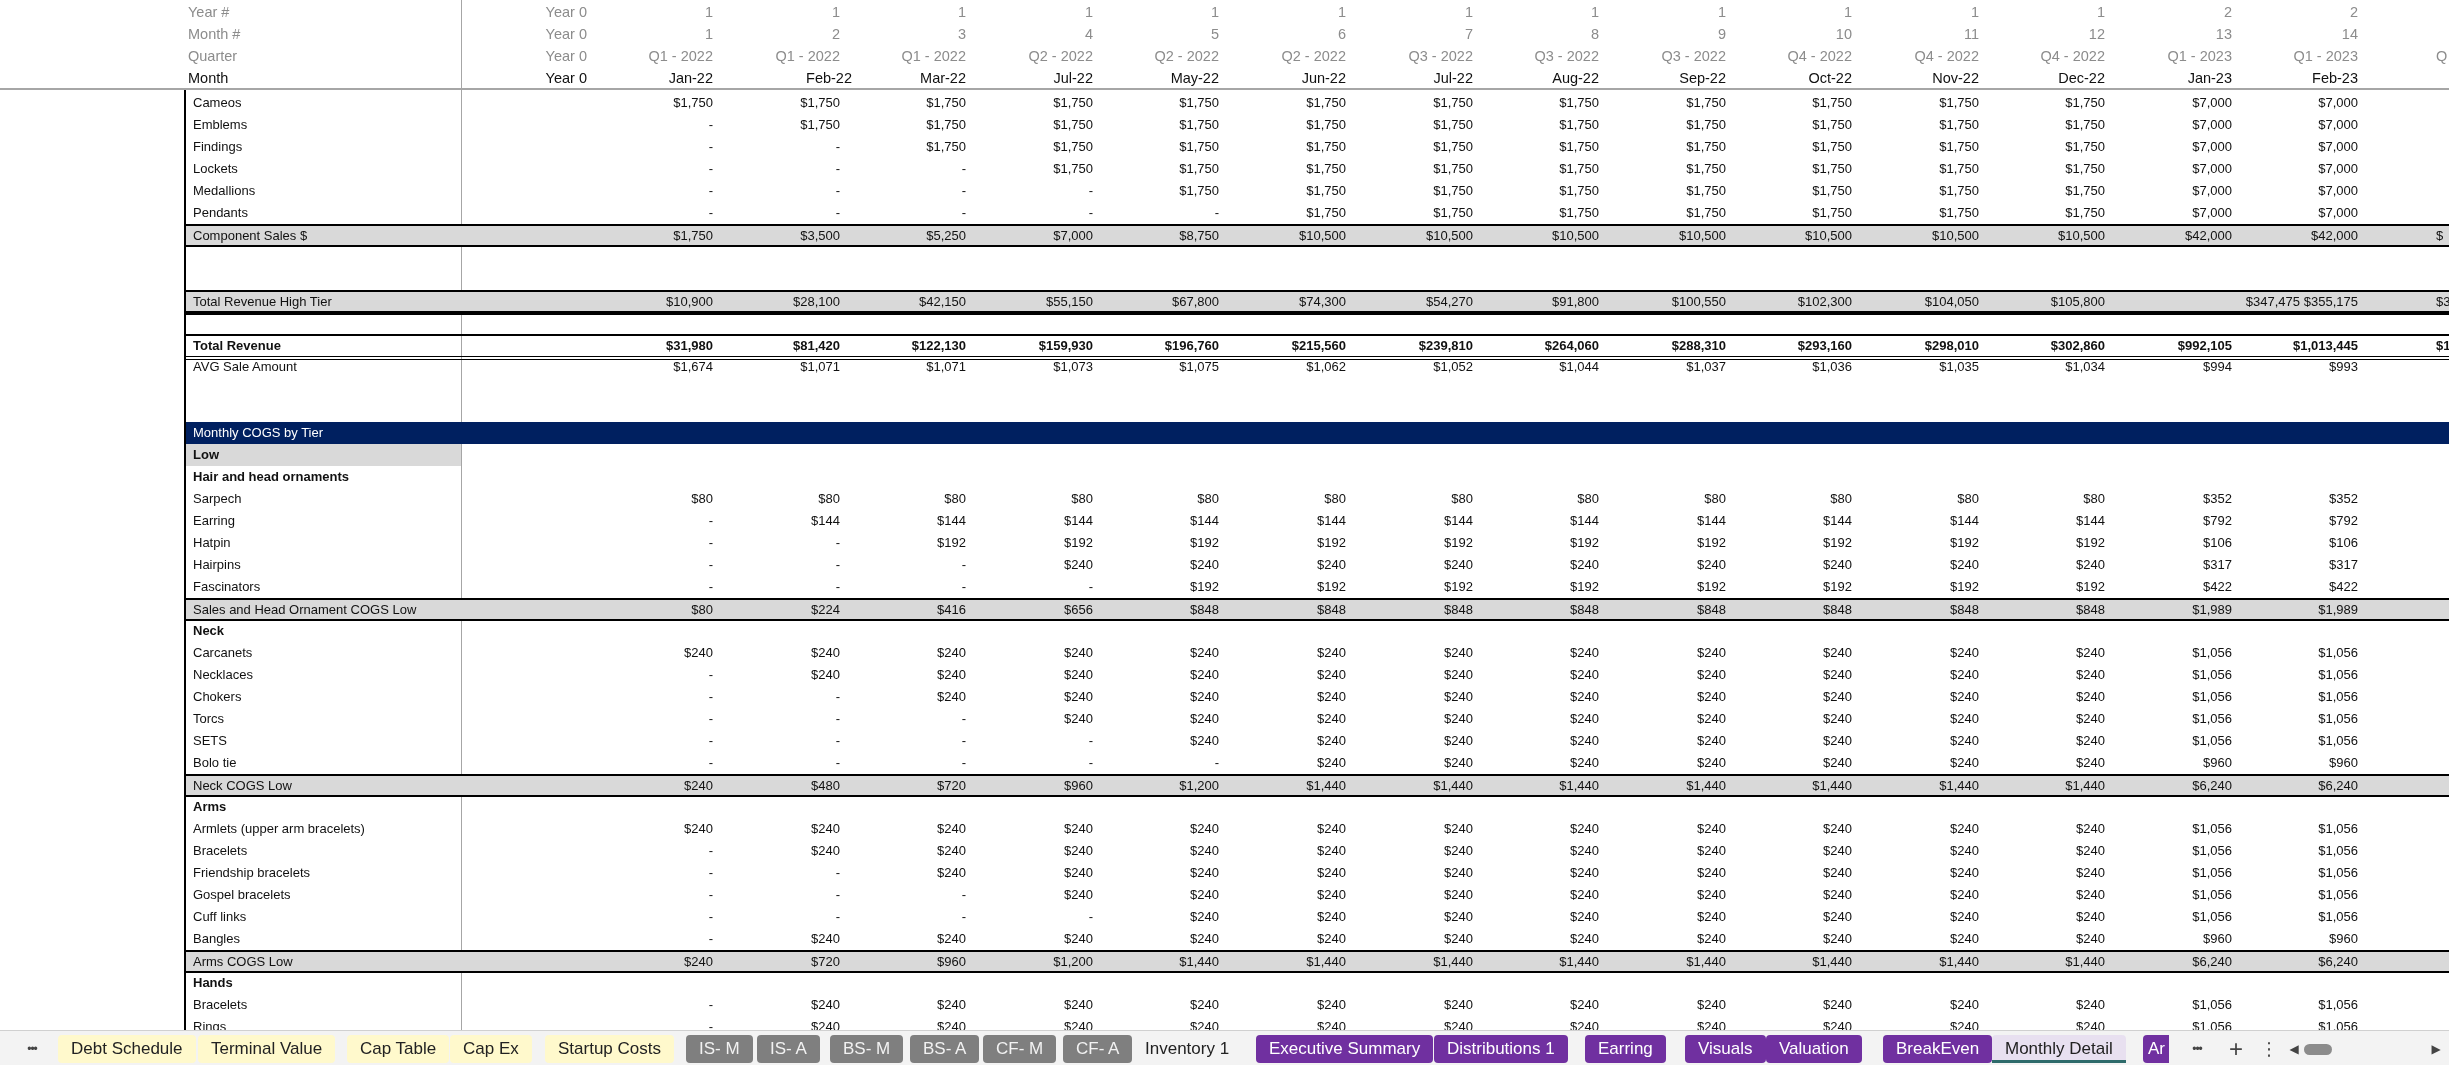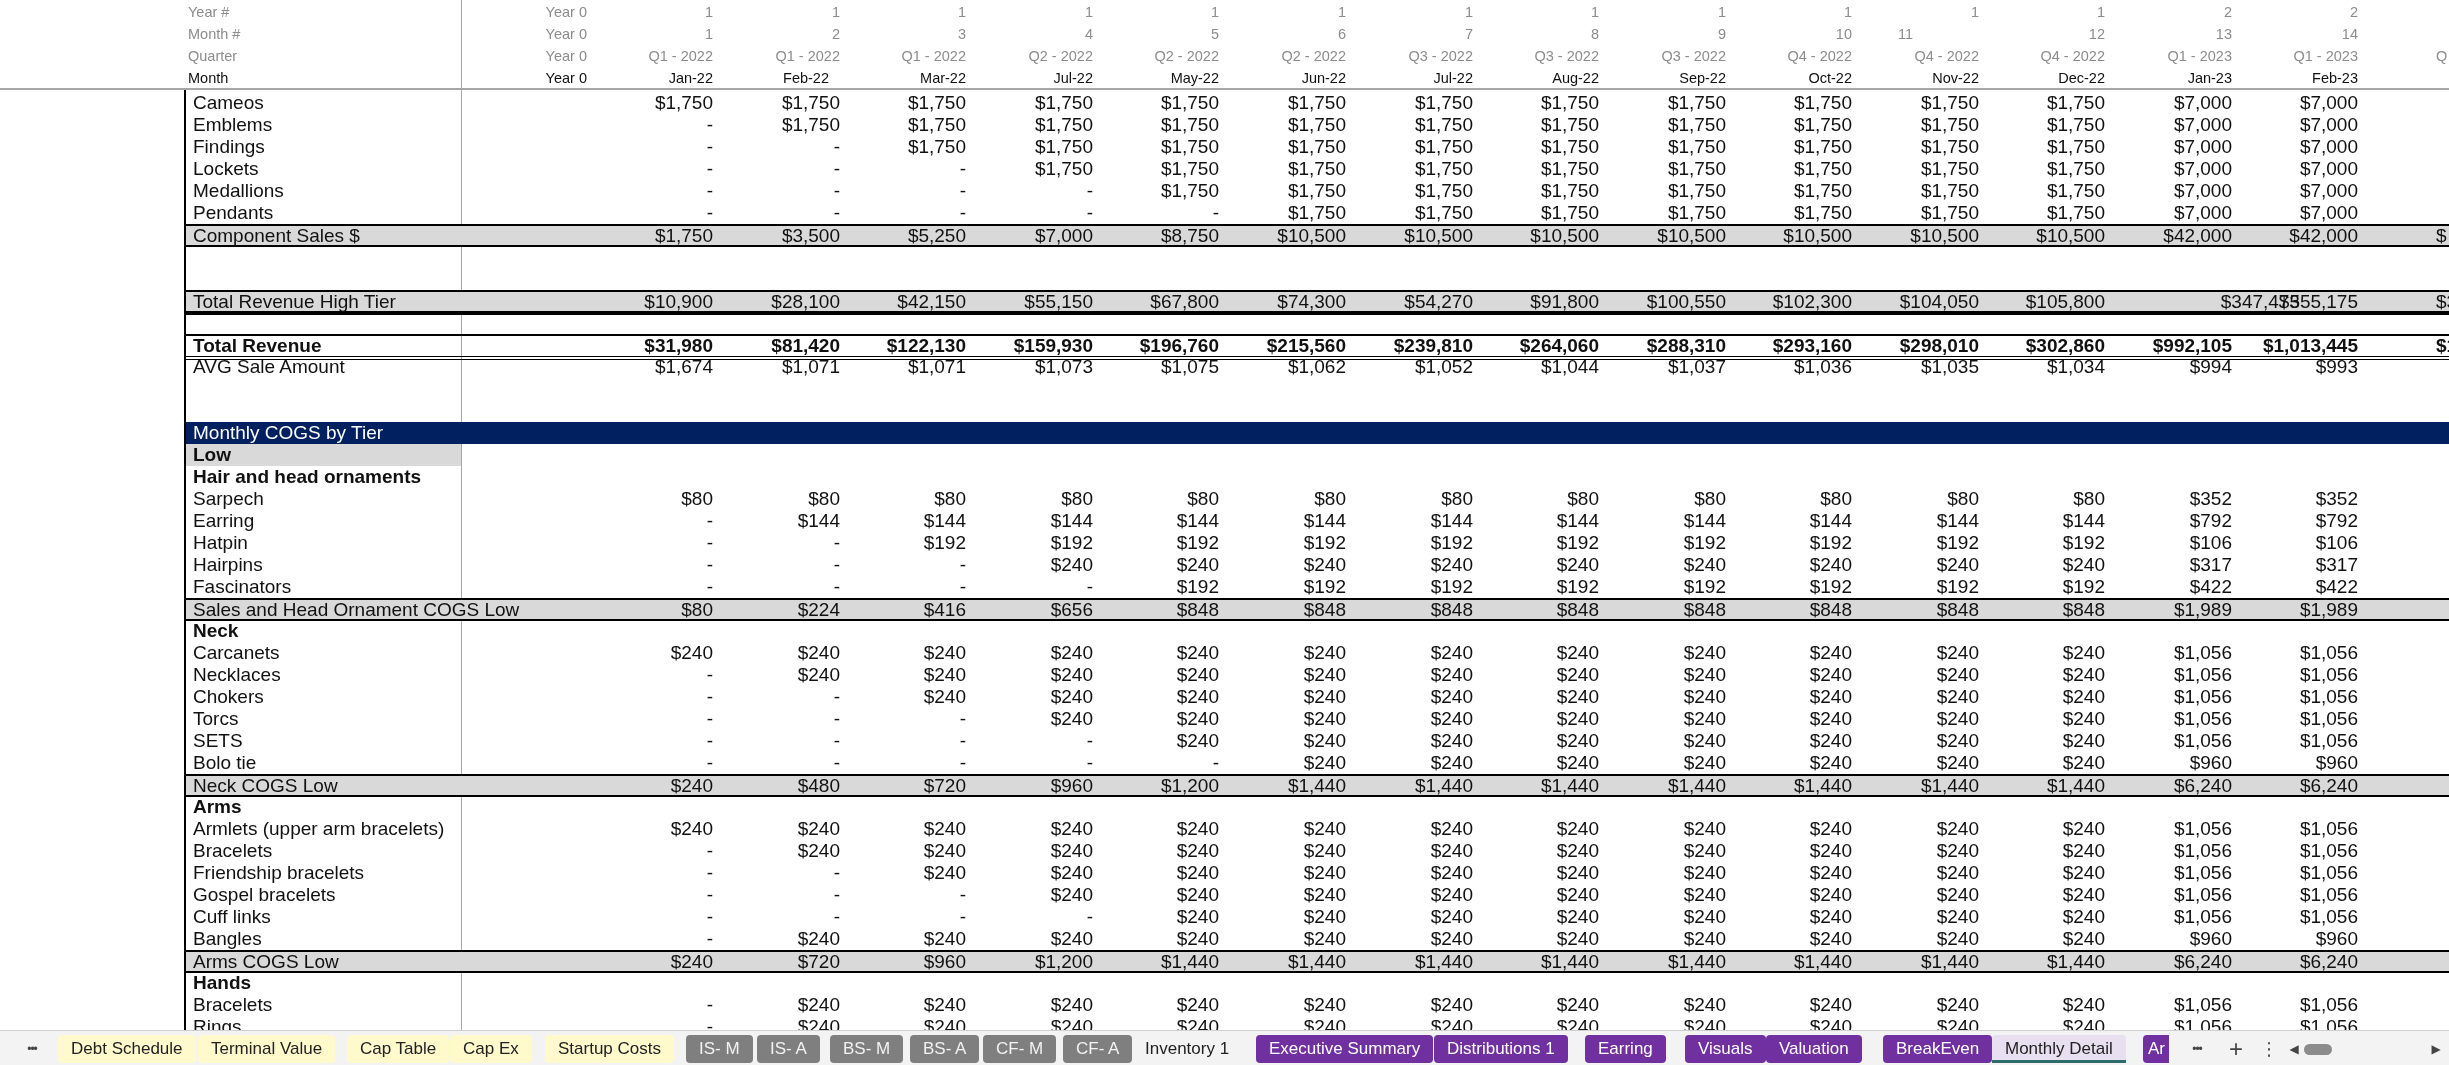--- a/index.html
+++ b/index.html
@@ -8,21 +8,21 @@
   .hdr{position:absolute;left:0;top:0;width:2449px;height:88px;border-bottom:2px solid #a6a6a6;background:#fff;}
   .title-box{position:absolute;left:0;top:0;width:185px;height:66px;background:#f0f0f0;display:flex;align-items:center;justify-content:center;text-align:center;font-weight:bold;font-size:15px;line-height:22px;}
   .hrow{position:absolute;left:0;height:22px;width:2449px;font-size:14.5px;line-height:22px;}
   .hrow .lbl{position:absolute;left:188px;color:#8c8c8c;}
   .hrow.month .lbl{color:#111;}
   .hrow .cell{position:absolute;text-align:right;width:120px;color:#8c8c8c;white-space:nowrap;}
   .hrow.month .cell{color:#111;}
   .vline{position:absolute;top:0;width:1px;background:#a6a6a6;}
   .body{position:absolute;left:0;top:90px;width:2449px;height:940px;}
   .leftbar{position:absolute;left:184px;top:0;width:2px;height:940px;background:#000;}
-  .row{position:absolute;left:186px;width:2263px;height:22px;font-size:19px;line-height:22px;}
+  .row{position:absolute;left:186px;width:2263px;height:22px;font-size:13px;line-height:22px;}
   .row .lbl{position:absolute;left:7px;white-space:nowrap;}
   .row .cell{position:absolute;text-align:right;width:120px;white-space:nowrap;}
   .row.sub{background:#d9d9d9;border-top:2px solid #000;border-bottom:2px solid #000;height:19px;line-height:19px;}
   .row.sub.thickb{border-bottom:4px solid #000;}
   .row.total{border-top:2px solid #000;border-bottom:4px double #000;height:20px;line-height:20px;font-weight:bold;}
   .row.bold .lbl{font-weight:bold;}
   .row.section{background:#002060;color:#fff;}
   .row.tier{background:transparent;}
   .row.tier .tierbg{position:absolute;left:0;top:0;width:275px;height:22px;background:#d9d9d9;}
   .row.tier .lbl{font-weight:bold;}
@@ -68,21 +68,21 @@
           <span class="cell" style="left:593px">1</span>
           <span class="cell" style="left:720px">2</span>
           <span class="cell" style="left:846px">3</span>
           <span class="cell" style="left:973px">4</span>
           <span class="cell" style="left:1099px">5</span>
           <span class="cell" style="left:1226px">6</span>
           <span class="cell" style="left:1353px">7</span>
           <span class="cell" style="left:1479px">8</span>
           <span class="cell" style="left:1606px">9</span>
           <span class="cell" style="left:1732px">10</span>
-          <span class="cell" style="left:1793px">11</span>
+          <span class="cell" style="left:1859px">11</span>
           <span class="cell" style="left:1985px">12</span>
           <span class="cell" style="left:2112px">13</span>
           <span class="cell" style="left:2238px">14</span>
         </div>
         <div class="hrow" style="top: 45px;">
           <span class="lbl">Quarter</span>
           <span class="cell" style="left:467px">Year 0</span>
           <span class="cell" style="left:593px">Q1 - 2022</span>
           <span class="cell" style="left:720px">Q1 - 2022</span>
           <span class="cell" style="left:846px">Q1 - 2022</span>
@@ -96,21 +96,21 @@
           <span class="cell" style="left:1859px">Q4 - 2022</span>
           <span class="cell" style="left:1985px">Q4 - 2022</span>
           <span class="cell" style="left:2112px">Q1 - 2023</span>
           <span class="cell" style="left:2238px">Q1 - 2023</span>
           <span class="cell" style="left:2436px;text-align:left;">Q</span>
         </div>
         <div class="hrow month" style="top: 67px;">
           <span class="lbl">Month</span>
           <span class="cell" style="left:467px">Year 0</span>
           <span class="cell" style="left:593px">Jan-22</span>
-          <span class="cell" style="left:709px">Feb-22</span>
+          <span class="cell" style="left:732px">Feb-22</span>
           <span class="cell" style="left:846px">Mar-22</span>
           <span class="cell" style="left:973px">Jul-22</span>
           <span class="cell" style="left:1099px">May-22</span>
           <span class="cell" style="left:1226px">Jun-22</span>
           <span class="cell" style="left:1353px">Jul-22</span>
           <span class="cell" style="left:1479px">Aug-22</span>
           <span class="cell" style="left:1606px">Sep-22</span>
           <span class="cell" style="left:1732px">Oct-22</span>
           <span class="cell" style="left:1859px">Nov-22</span>
           <span class="cell" style="left:1985px">Dec-22</span>

